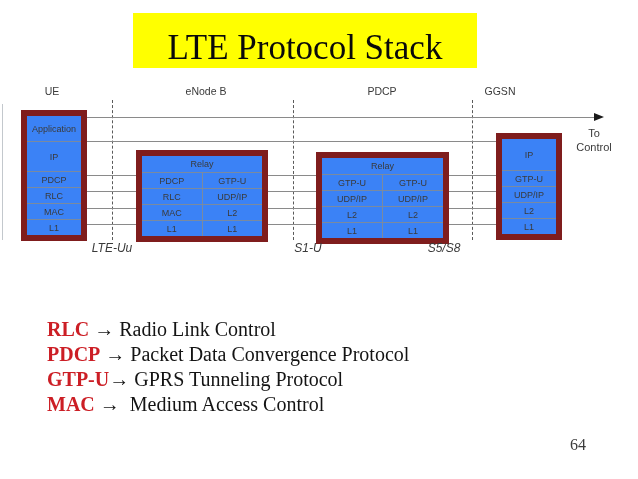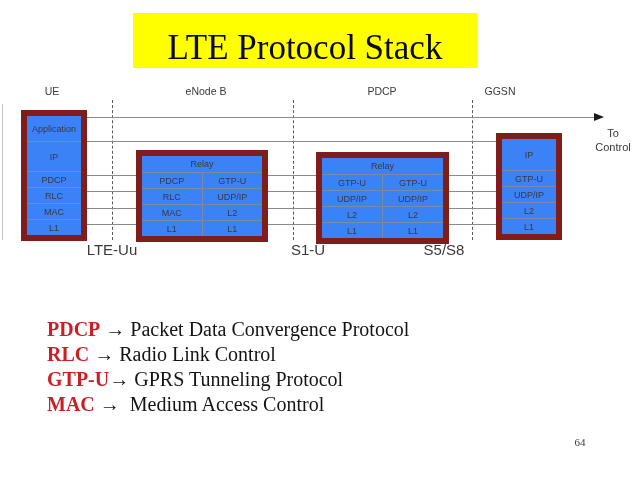--- a/index.html
+++ b/index.html
@@ -40,37 +40,37 @@
     white-space:nowrap;
   }
   .cell.first { border-top:none; }
   .cols { display:flex; }
   .col { flex:1; }
   .col + .col { border-left:1px solid #7a8aa0; }
   .h25 { height:25px; } .h30 { height:30px; } .h31 { height:31px; }
   .h16 { height:16px; }
   .iface-label {
     position:absolute; top:241px; transform:translateX(-50%);
-    font-size:15px; color:#3a3a3a; white-space:nowrap;
+    font-size:12px; color:#3a3a3a; white-space:nowrap;font-style:italic;
   }
   .to-internet {
-    position:absolute; left:613px; top:126px; transform:translateX(-50%);
+    position:absolute; left:594px; top:126px; transform:translateX(-50%);
     font-size:11px; line-height:14px; color:#3a3a3a; text-align:center;
   }
   
   .definitions {
     position:absolute; left:47px; top:317px;
     font-family:"Liberation Serif", serif; font-size:20px; line-height:25px;
     color:#141414;
   }
   .def-line { white-space:pre-wrap; }
   .acr { color:#cc1e25; font-weight:bold; }
   .page-number {
-    position:absolute; left:570px; top:436px; width:20px; text-align:center;
-    font-family:"Liberation Serif", serif; font-size:11px; color:#3c3c3c;
+    position:absolute; left:570px; top:436px; width:20px; 
+    font-family:"Liberation Serif", serif; font-size:16px; color:#3c3c3c;
   }
 </style>
 </head>
 <body>
 
 <div class="slide">
 
   <div class="title-box">
     <span class="title-text">LTE Protocol Stack</span>
   </div>
@@ -165,21 +165,21 @@
     <span class="iface-label" style="left:308px">S1-U</span>
     <span class="iface-label" style="left:444px">S5/S8</span>
 
     <div class="to-internet">
       <div>To</div>
       <div>Control</div>
     </div>
   </div>
 
   <div class="definitions">
+    <div class="def-line"><span class="acr">RLC</span><span> → Radio Link Control</span></div>
     <div class="def-line"><span class="acr">PDCP</span><span> → Packet Data Convergence Protocol</span></div>
-    <div class="def-line"><span class="acr">RLC</span><span> → Radio Link Control</span></div>
     <div class="def-line"><span class="acr">GTP-U</span><span>→ GPRS Tunneling Protocol</span></div>
     <div class="def-line"><span class="acr">MAC</span><span> →  Medium Access Control</span></div>
   </div>
 
   <div class="page-number">64</div>
 
 </div>
 
 </body></html>

